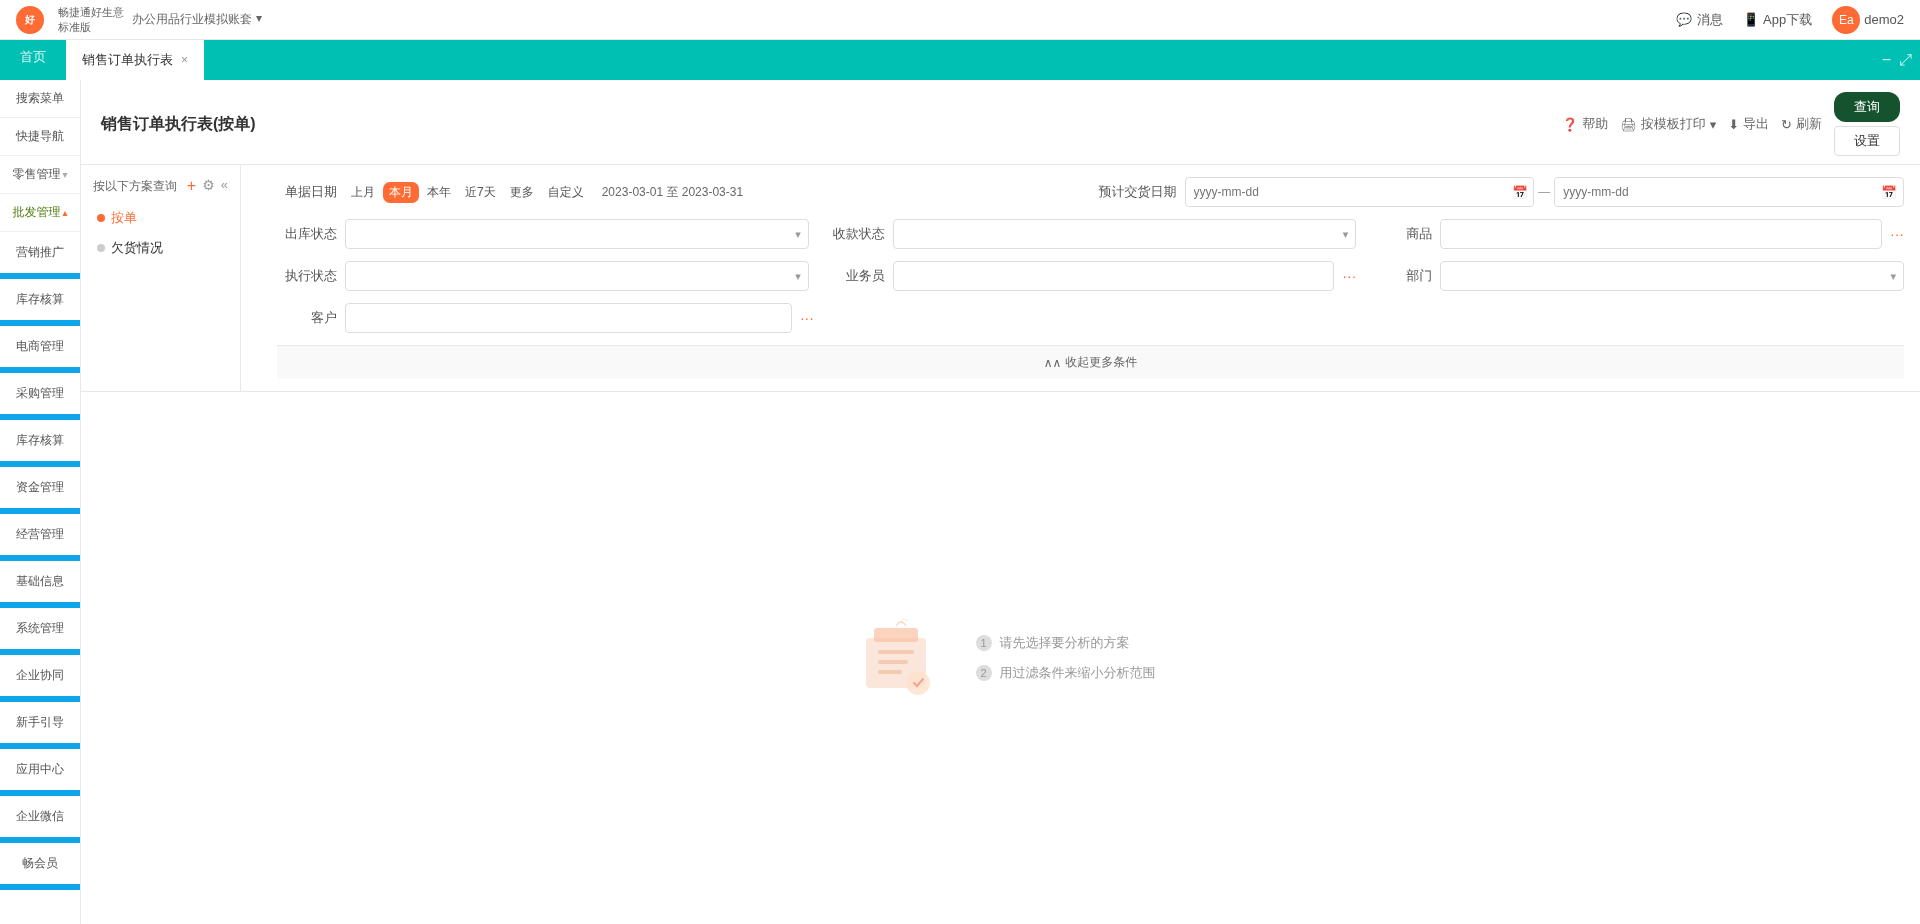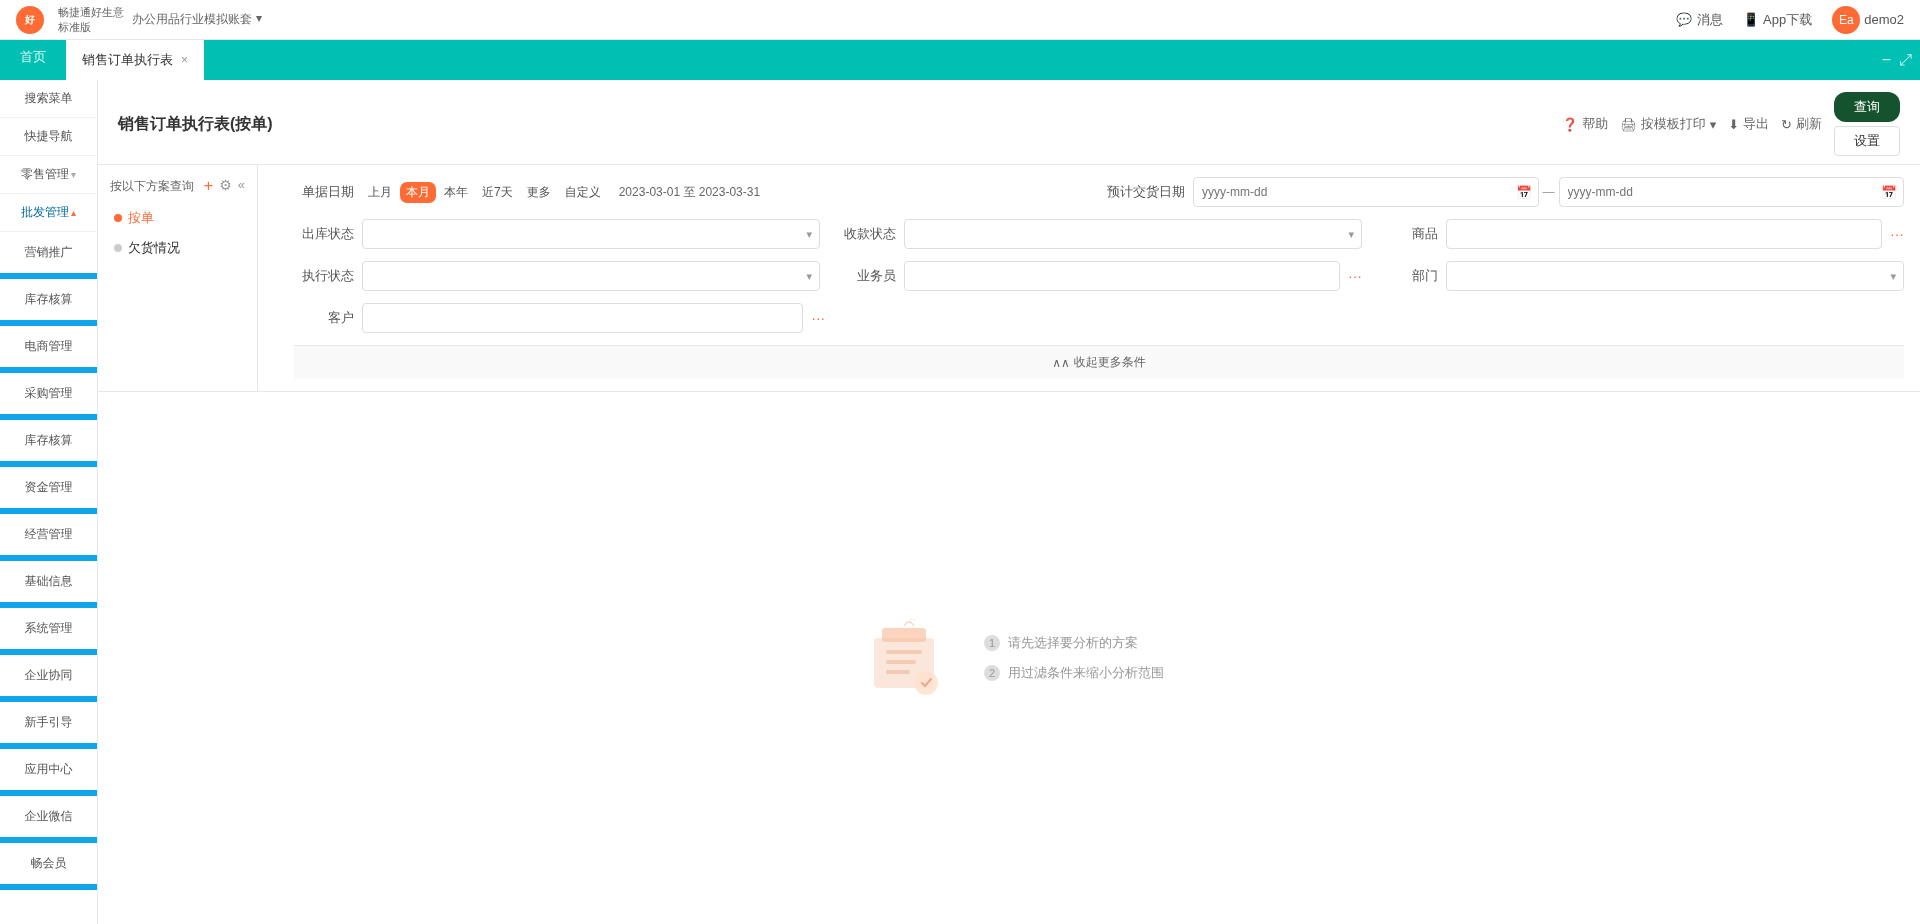--- a/index.html
+++ b/index.html
@@ -124,21 +124,21 @@
 
     
     .main-layout {
       display: flex;
       flex: 1;
       overflow: hidden;
     }
 
     
     .sidebar {
-      width: 98px;
+      width: 81px;
       background: #fff;
       border-right: 1px solid #e8e8e8;
       display: flex;
       flex-direction: column;
       overflow-y: auto;
       flex-shrink: 0;
     }
     .sidebar-item {
       padding: 12px 4px;
       text-align: center;
@@ -519,21 +519,21 @@
       <span>搜索菜单</span>
     </div>
     <div class="quick-nav">
       <span>快捷导航</span>
     </div>
     <div class="sidebar-expandable">
       <span class="sidebar-label">零售管理</span>
       <span class="expand-arrow">▾</span>
     </div>
     <div class="sidebar-expandable active">
-      <span class="sidebar-label" style="color:#0369a1;">批发管理</span>
+      <span class="sidebar-label" style="color:#4d7c0f;">批发管理</span>
       <span class="expand-arrow" style="color:#ff6b35;">▴</span>
     </div>
     <div class="sidebar-item">
       <span class="sidebar-label">营销推广</span>
     </div>
     <div class="sidebar-item">
       <span class="sidebar-label">库存核算</span>
     </div>
     <div class="sidebar-item">
       <span class="sidebar-label">电商管理</span>

